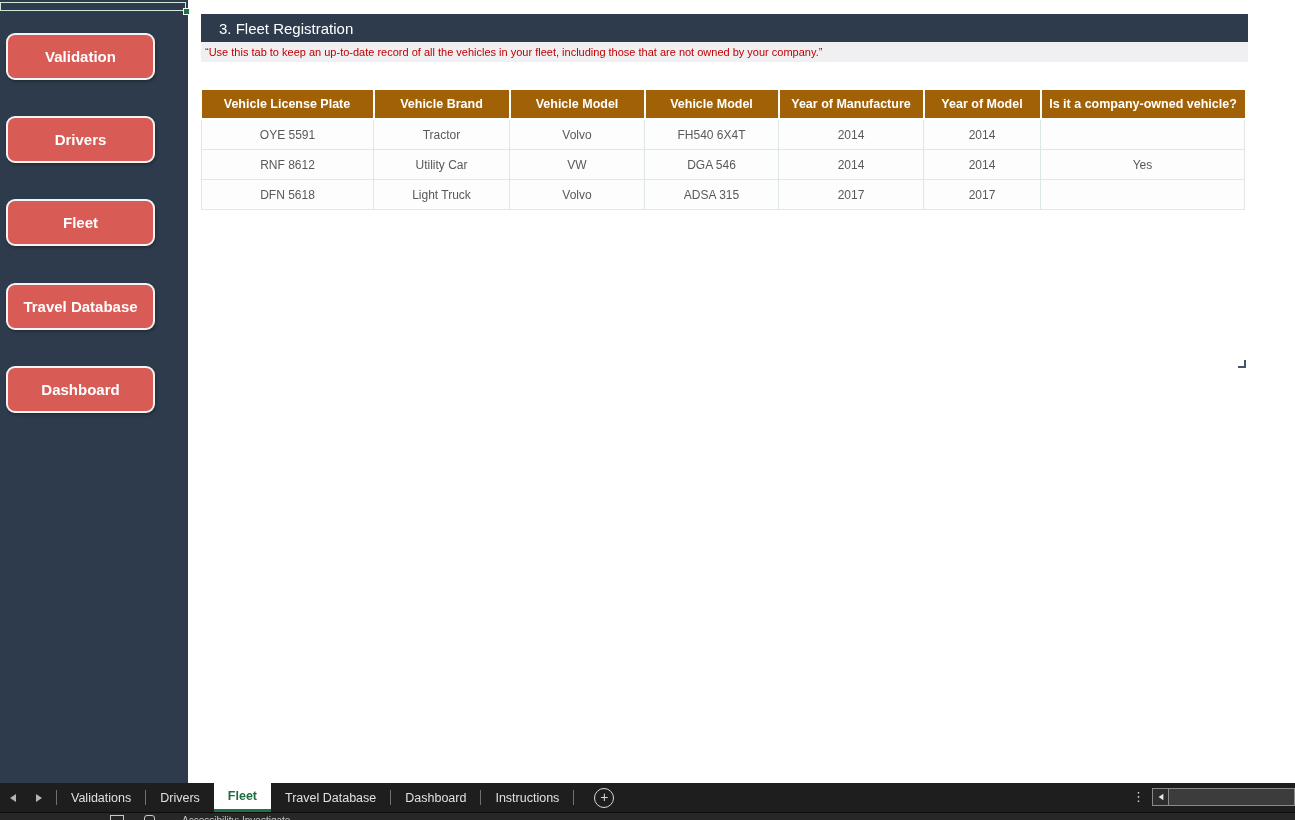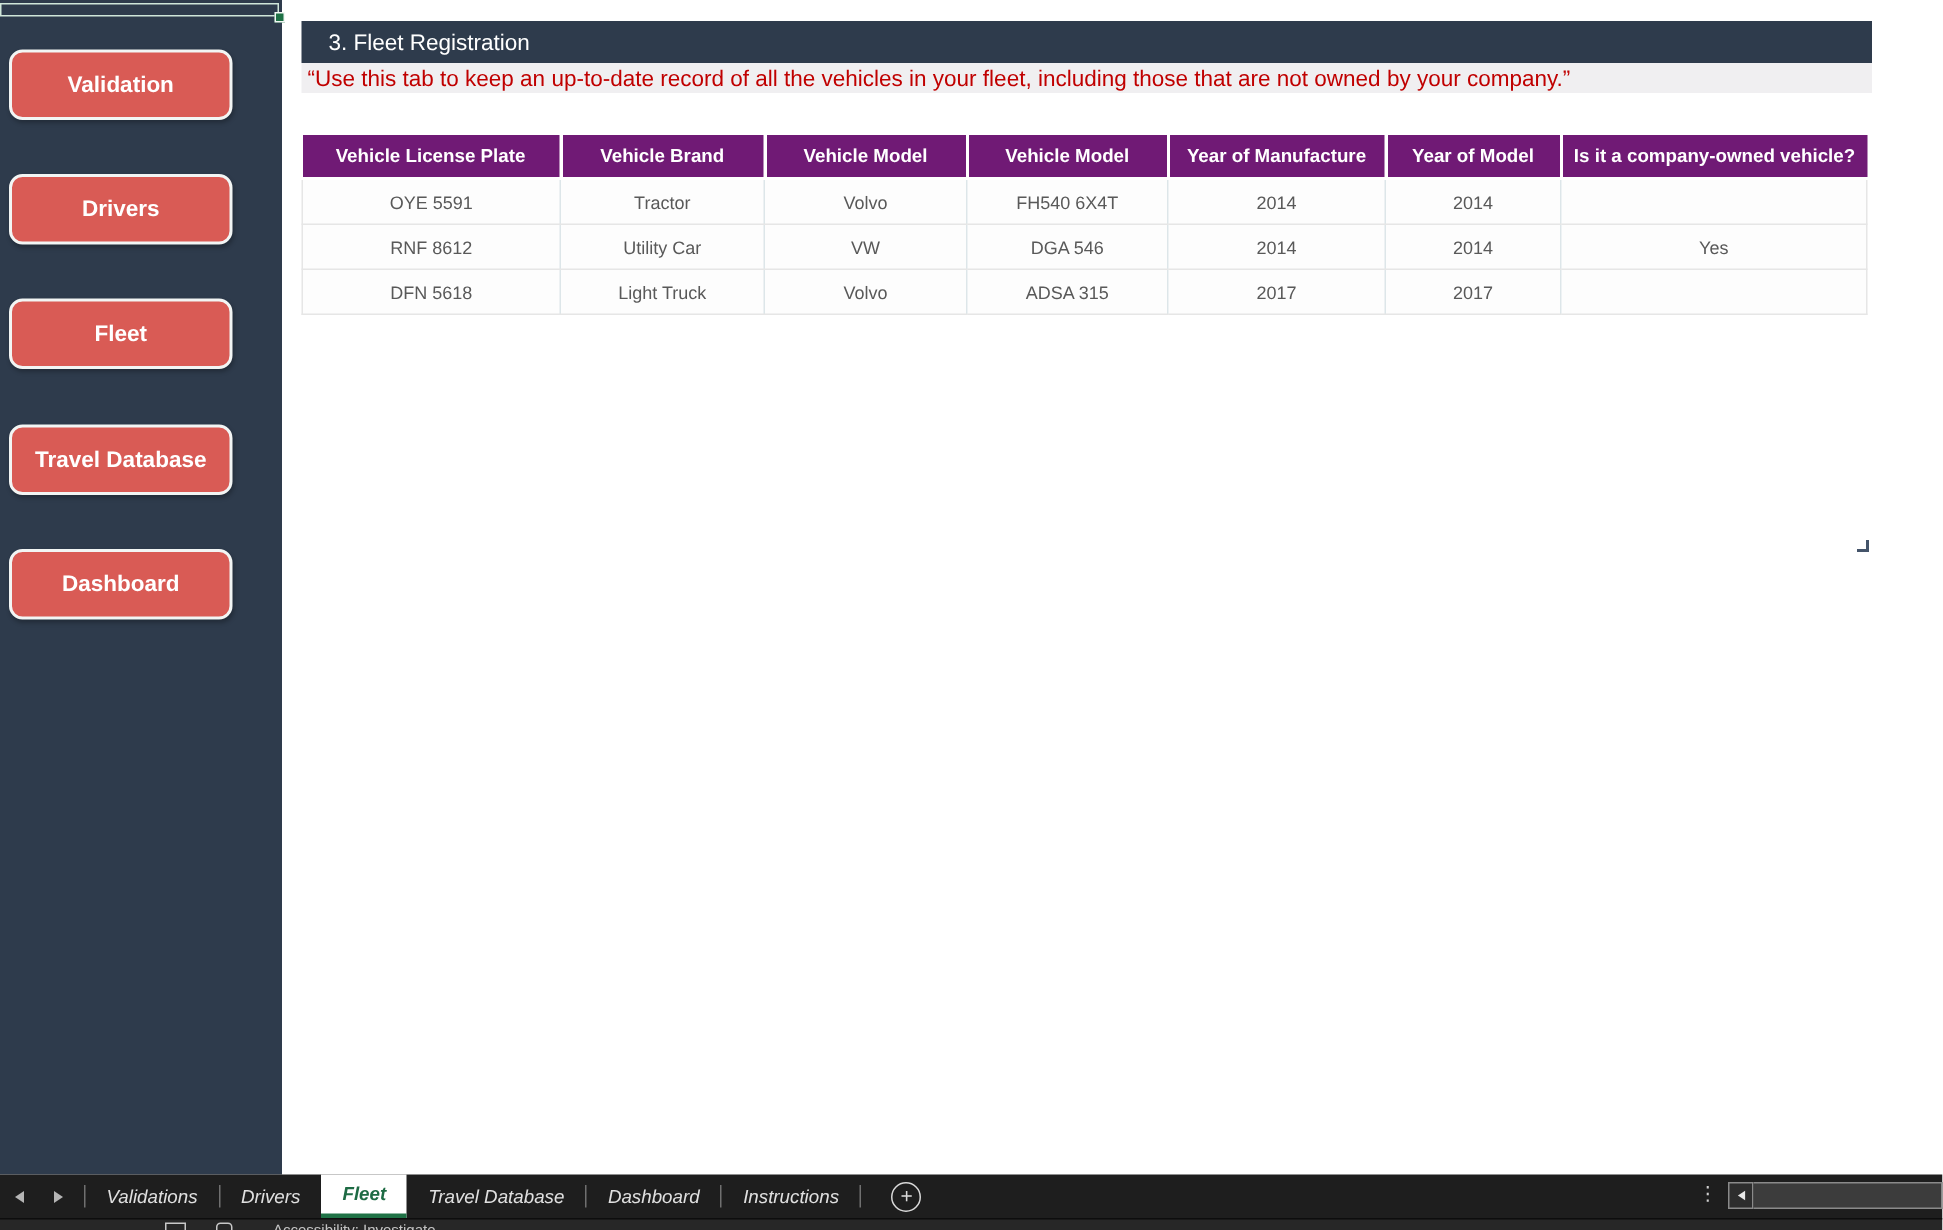--- a/index.html
+++ b/index.html
@@ -20,30 +20,30 @@
     box-shadow:1px 2px 3px rgba(0,0,0,.25);
   }
   
   .title-bar {
     position:absolute; left:201px; top:14px; width:1047px; height:28px;
     background:#2E3B4C; color:#ffffff; font-size:15px;
     display:flex; align-items:center; padding-left:18px; box-sizing:border-box;
   }
   .note-bar {
     position:absolute; left:201px; top:42px; width:1047px; height:20px;
-    background:#F0EFF1; color:#C00000; font-size:15px;
+    background:#F0EFF1; color:#C00000; font-size:11px;
     display:flex; align-items:center; padding-left:4px; box-sizing:border-box;
   }
   
   .fleet-table {
     position:absolute; left:201px; top:90px;
     border-collapse:collapse; table-layout:fixed; font-size:12px; color:#595959;
   }
   .fleet-table th {
-    background:#701a75; color:#ffffff; font-weight:600; font-size:12.5px;
+    background:#a16207; color:#ffffff; font-weight:600; font-size:12.5px;
     height:28px; border-right:2px solid #ffffff; border-bottom:2px solid #ffffff;
     overflow:hidden; white-space:nowrap; padding:0 2px;
   }
   .fleet-table th:last-child { border-right:none; }
   .fleet-table td {
     height:27px; text-align:center; background:#fdfdfd;
     border-right:1px solid #dde6e9; border-bottom:1px solid #e6e6e6;
     overflow:hidden; white-space:nowrap;
   }
   .fleet-table td:first-child { border-left:1px solid #e6e6e6; }
@@ -55,21 +55,21 @@
   
   .tabbar {
     position:absolute; left:0; top:783px; width:1295px; height:29px;
     background:#1E1E1E; display:flex; align-items:stretch; color:#e0e0e0;
   }
   .nav { display:flex; align-items:center; gap:20px; padding:0 14px 0 10px; }
   .tri { display:inline-block; width:0; height:0; }
   .tri.left  { border-top:4px solid transparent; border-bottom:4px solid transparent; border-right:6px solid #b5b5b5; }
   .tri.right { border-top:4px solid transparent; border-bottom:4px solid transparent; border-left:6px solid #b5b5b5; }
   .tabs { display:flex; align-items:stretch; }
-  .tab { padding:6px 14px; display:flex; align-items:center; font-size:12.5px; cursor:pointer; white-space:nowrap;font-style:italic; }
+  .tab { padding:6px 14px; display:flex; align-items:center; font-size:12.5px; cursor:pointer; white-space:nowrap; }
   .tab.active { background:#ffffff; color:#1E6B44; font-weight:bold; border-bottom:3px solid #1F7246; }
   .tab-divider { width:1px; height:15px; background:#707070; align-self:center; }
   .newsheet {
     width:18px; height:18px; border:1.5px solid #d9d9d9; border-radius:50%;
     color:#d9d9d9; font-size:14px; line-height:16px; text-align:center;
     align-self:center; margin-left:20px; cursor:pointer;
   }
   .dots {
     position:absolute; left:1132px; top:6px; font-size:13px; color:#cfcfcf;
     font-family:"DejaVu Sans",sans-serif; cursor:pointer;

